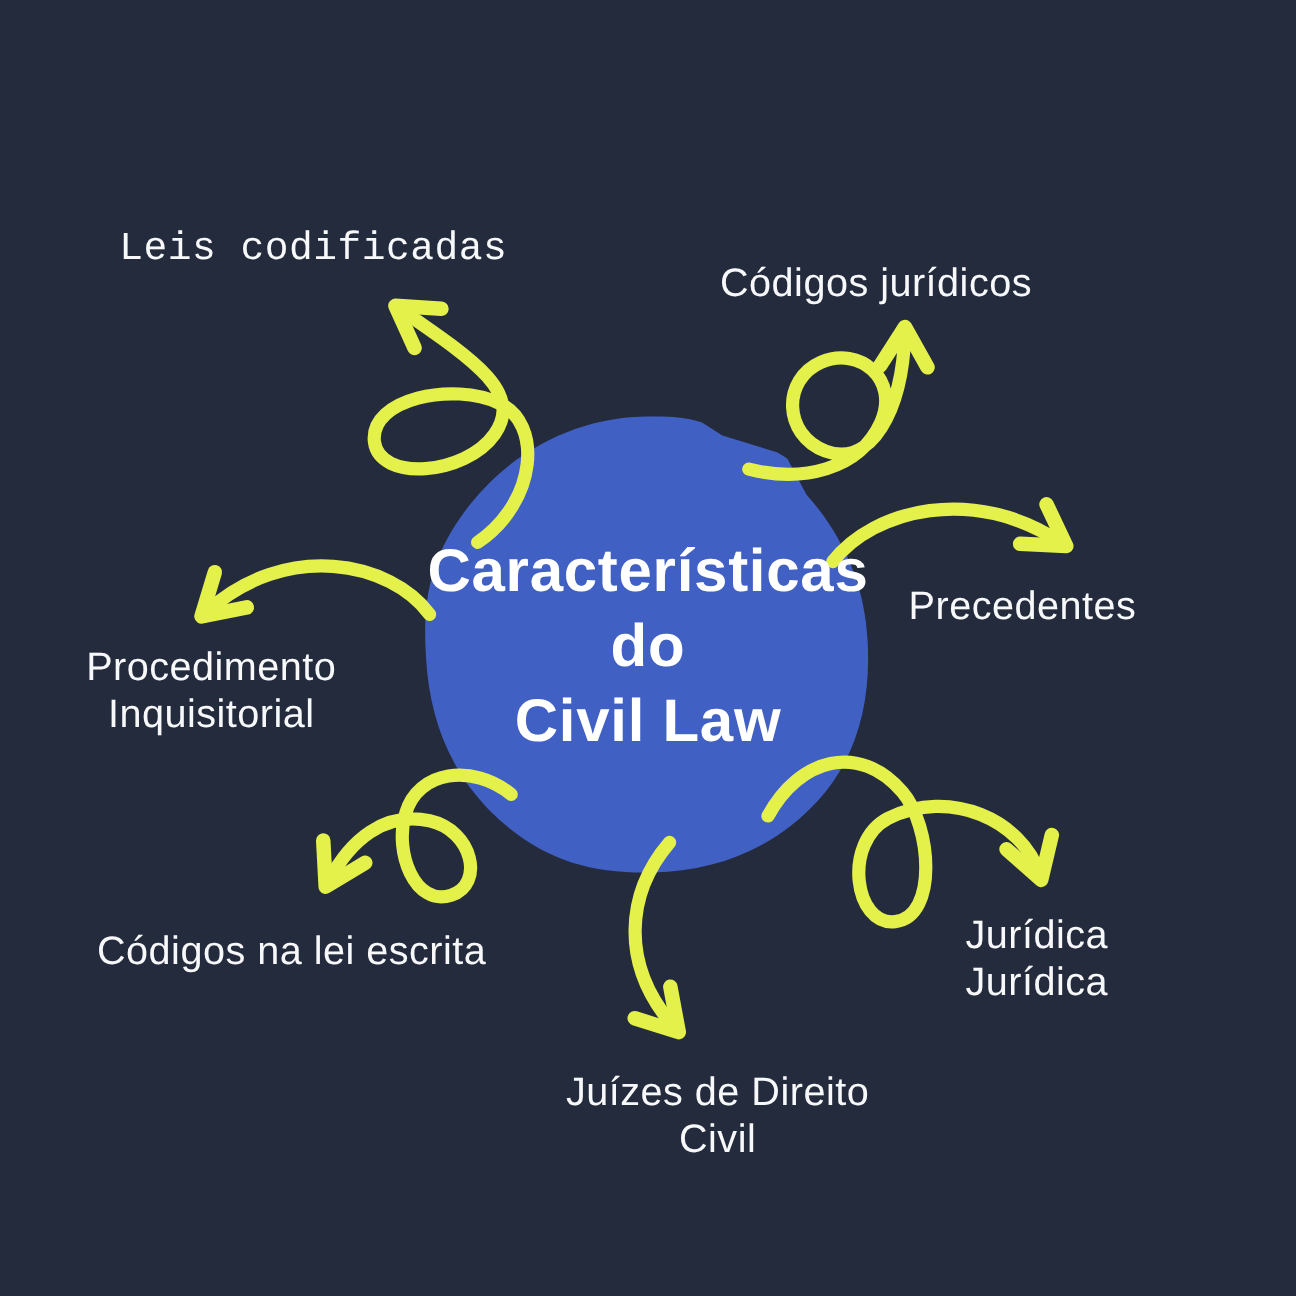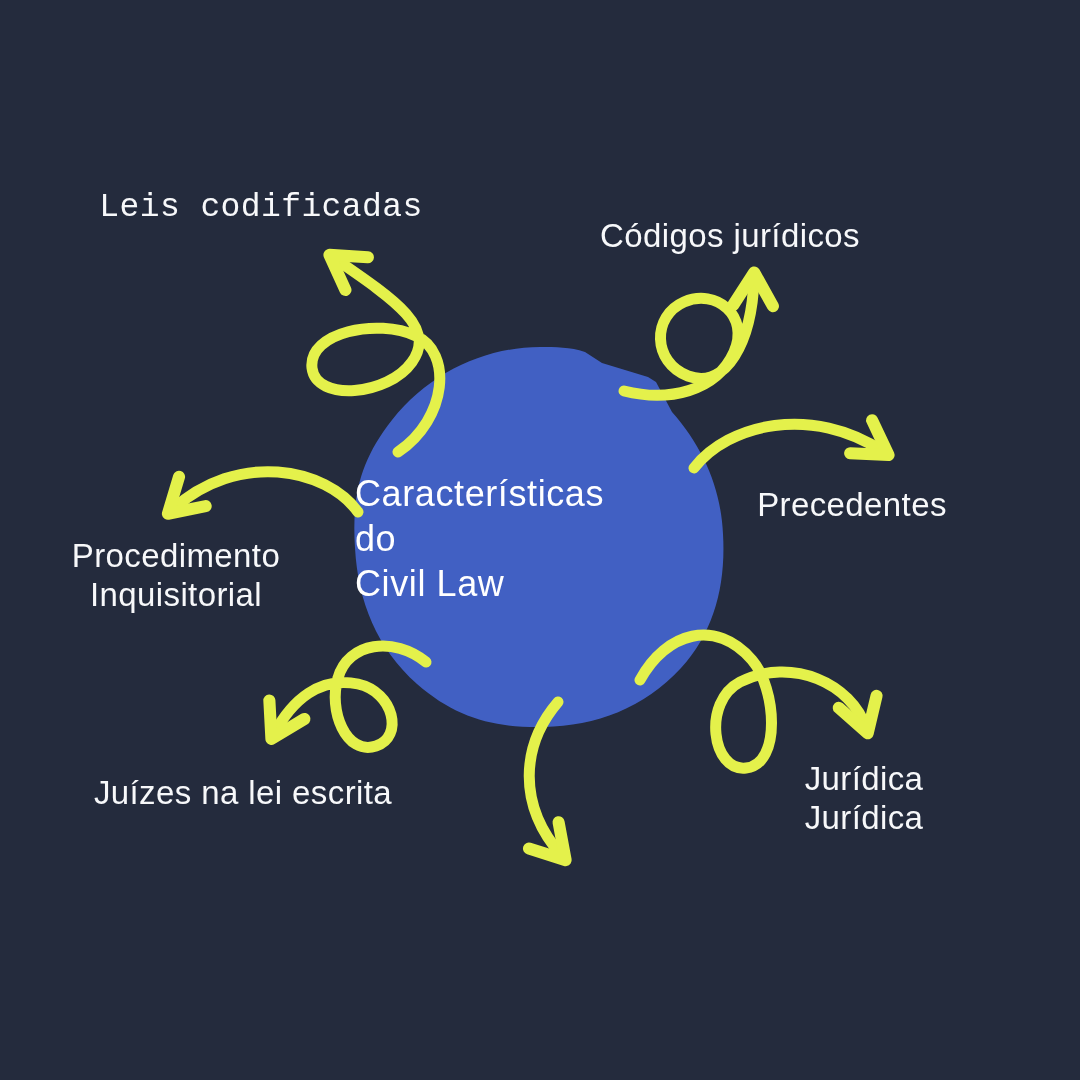--- a/index.html
+++ b/index.html
@@ -50,25 +50,25 @@
     text-align: center;
     white-space: pre-line;
   }
   .central-topic {
     position: absolute;
     left: 540px;
     top: 538px;
     width: 370px;
     transform: translate(-50%, -50%);
     color: #ffffff;
-    font-size: 36px;
-    font-weight: 400;
+    font-size: 50px;
+    font-weight: 700;
     line-height: 1.25;
     letter-spacing: 0.6px;
-    text-align: left;
+    text-align: center;
     white-space: pre-line;
   }
   .n0 { left: 261px; top: 208px; font-family: Liberation Mono, monospace; }
   .n1 { left: 730px; top: 212px; margin-top: 24px; }
   .n2 { left: 852px; top: 505px; }
   .n3 { left: 864px; top: 799px; }
   .n4 { left: 598px; top: 930px; }
   .n5 { left: 243px; top: 793px; }
   .n6 { left: 176px; top: 576px; text-align: center; }
 </style>
@@ -137,19 +137,21 @@
 Civil Law</div>
 
   <div class="label n0">Leis codificadas</div>
 
   <div class="label n1">Códigos jurídicos</div>
 
   <div class="label n2">Precedentes</div>
 
   <div class="label n3">Jurídica Jurídica</div>
 
+  <div class="label n4">Juízes de Direito
+Civil</div>
 
-  <div class="label n5">Juízes na lei escrita</div>
+  <div class="label n5">Códigos na lei escrita</div>
 
   <div class="label n6">Procedimento
 Inquisitorial</div>
 
 </div>
 
 </body></html>

